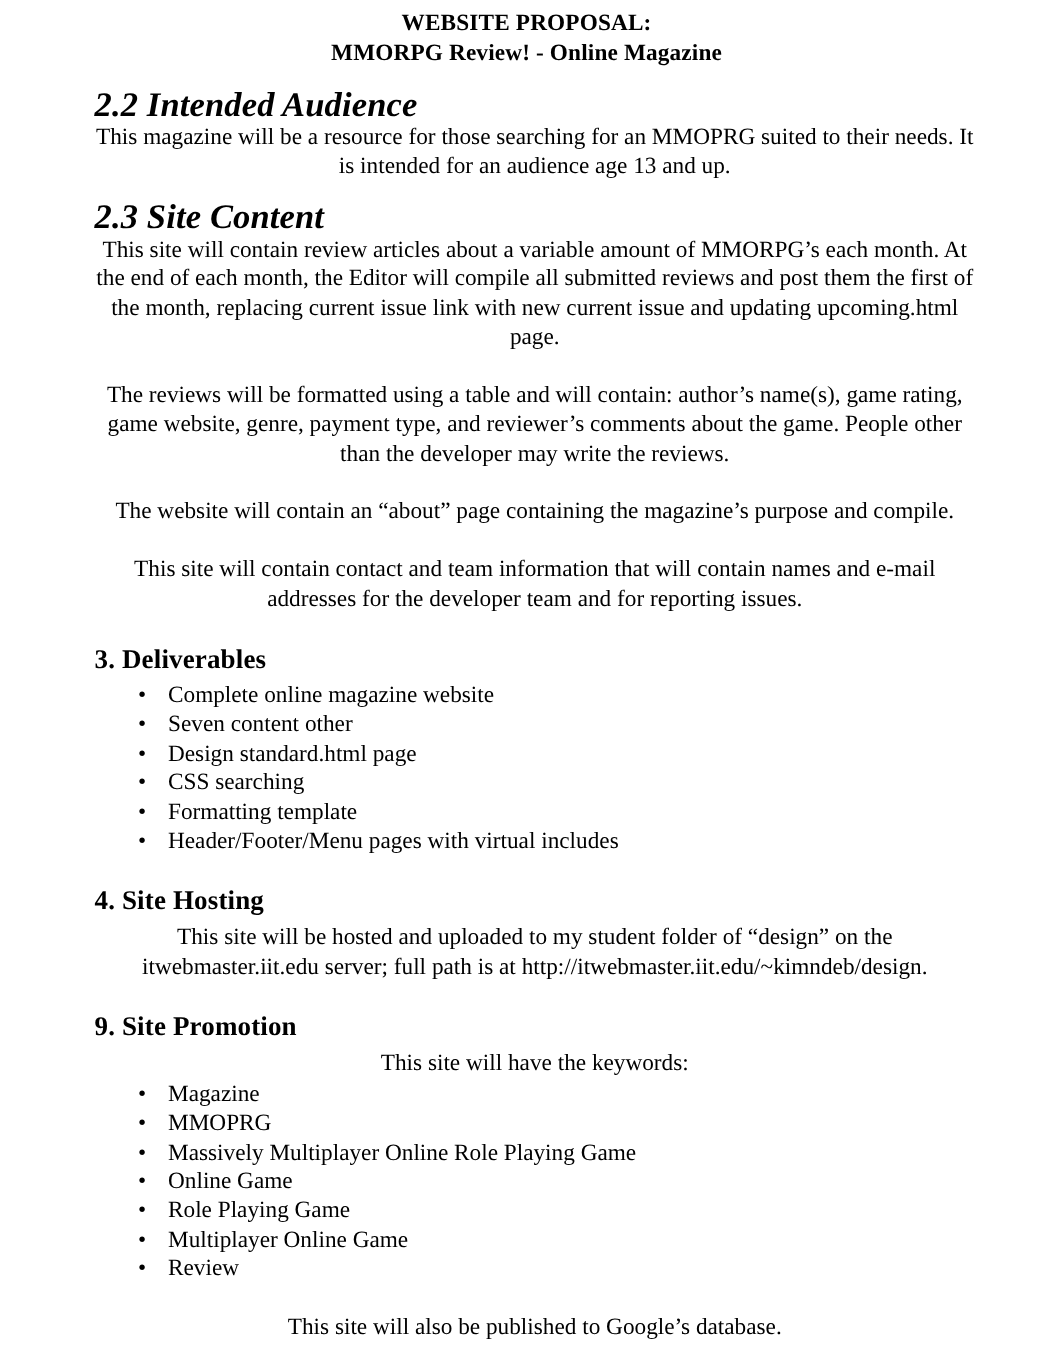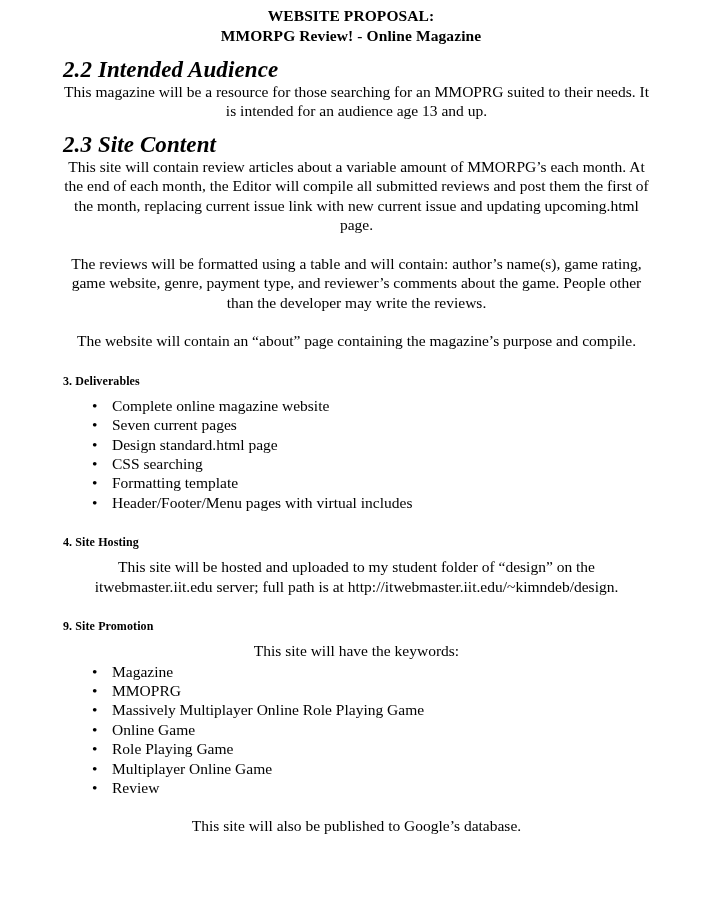--- a/index.html
+++ b/index.html
@@ -40,21 +40,21 @@
     font-weight: bold;
     font-style: italic;
     font-size: 23px;
     line-height: 22px;
     margin: 13px 0 1px 0;
     letter-spacing: 0.1px;
   }
   .section-heading {
     font-weight: bold;
     font-style: normal;
-    font-size: 12px;
+    font-size: 18px;
     line-height: 26px;
     margin: 17px 0 2px 0;
     letter-spacing: 0.1px;
   }
   p.body-text {
     font-size: 15.5px;
     line-height: 19.4px;
     margin: 0 0 0 0;
     text-align: center;
   }
@@ -94,25 +94,26 @@
 
   <div class="content">
 
     <h2 class="sub-heading">2.2 Intended Audience</h2>
     <p class="body-text">This magazine will be a resource for those searching for an MMOPRG suited to their needs.  It is intended for an audience age 13 and up.</p>
 
     <h2 class="sub-heading">2.3 Site Content</h2>
     <p class="body-text">This site will contain review articles about a variable amount of MMORPG’s each month. At the end of each month, the Editor will compile all submitted reviews and post them the first of the month, replacing current issue link with new current issue and updating upcoming.html page.</p>
     <p class="body-text">The reviews will be formatted using a table and will contain: author’s name(s), game rating, game website, genre, payment type, and reviewer’s comments about the game. People other than the developer may write the reviews.</p>
     <p class="body-text">The website will contain an “about” page containing the magazine’s purpose and compile.</p>
+    <p class="body-text">This site will contain contact and team information that will contain names and e-mail addresses for the developer team and for reporting issues.</p>
 
     <h1 class="section-heading">3. Deliverables</h1>
     <ul class="bullets">
       <li><span class="bullet-mark">•</span><span>Complete online magazine website</span></li>
-      <li><span class="bullet-mark">•</span><span>Seven current pages</span></li>
+      <li><span class="bullet-mark">•</span><span>Seven content other</span></li>
       <li><span class="bullet-mark">•</span><span>Design standard.html page</span></li>
       <li><span class="bullet-mark">•</span><span>CSS searching</span></li>
       <li><span class="bullet-mark">•</span><span>Formatting template</span></li>
       <li><span class="bullet-mark">•</span><span>Header/Footer/Menu pages with virtual includes</span></li>
     </ul>
 
     <h1 class="section-heading">4. Site Hosting</h1>
     <p class="body-text">This site will be hosted and uploaded to my student folder of “design” on the itwebmaster.iit.edu server; full path is at http://itwebmaster.iit.edu/~kimndeb/design.</p>
 
     <h1 class="section-heading">9. Site Promotion</h1>

